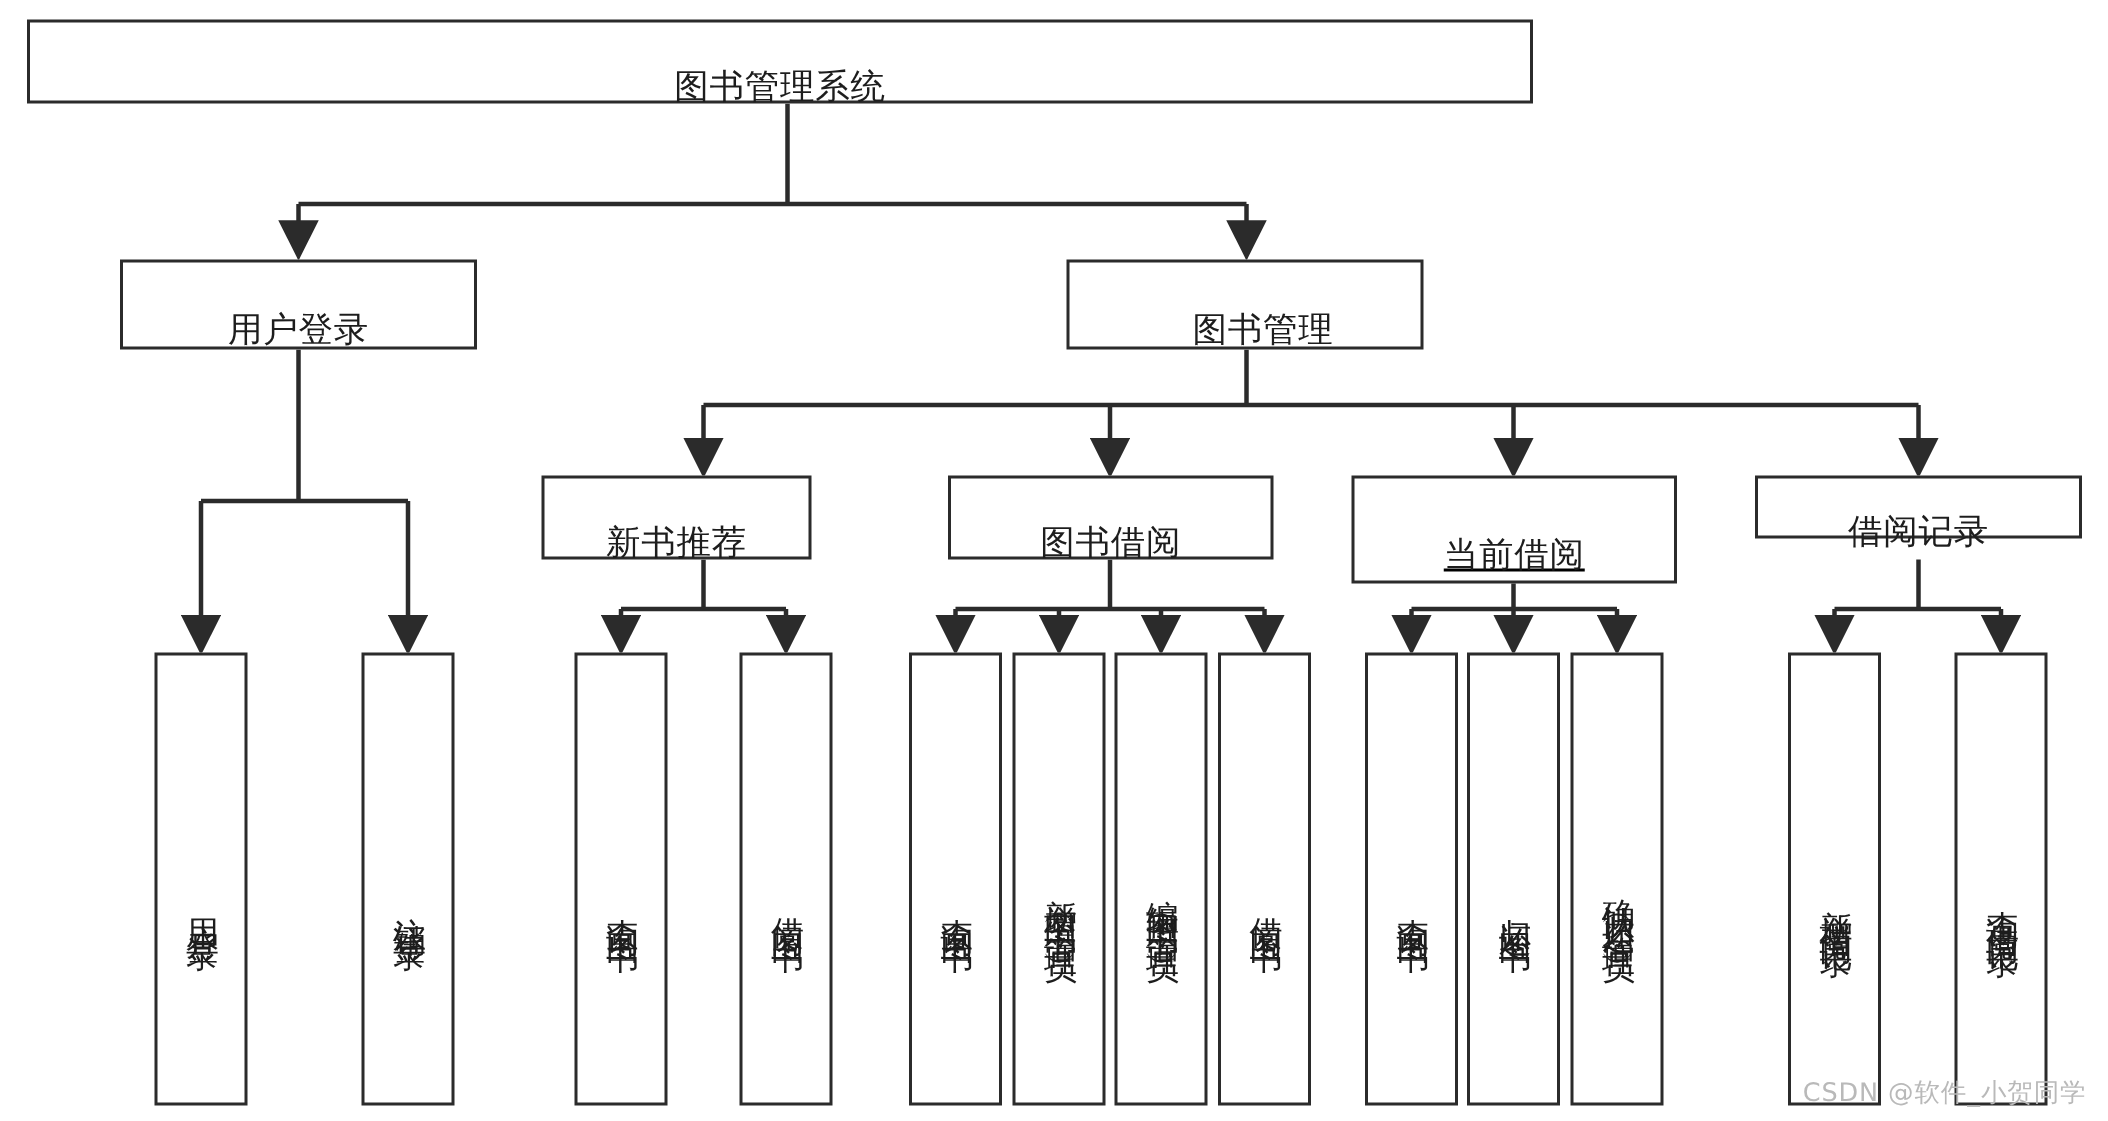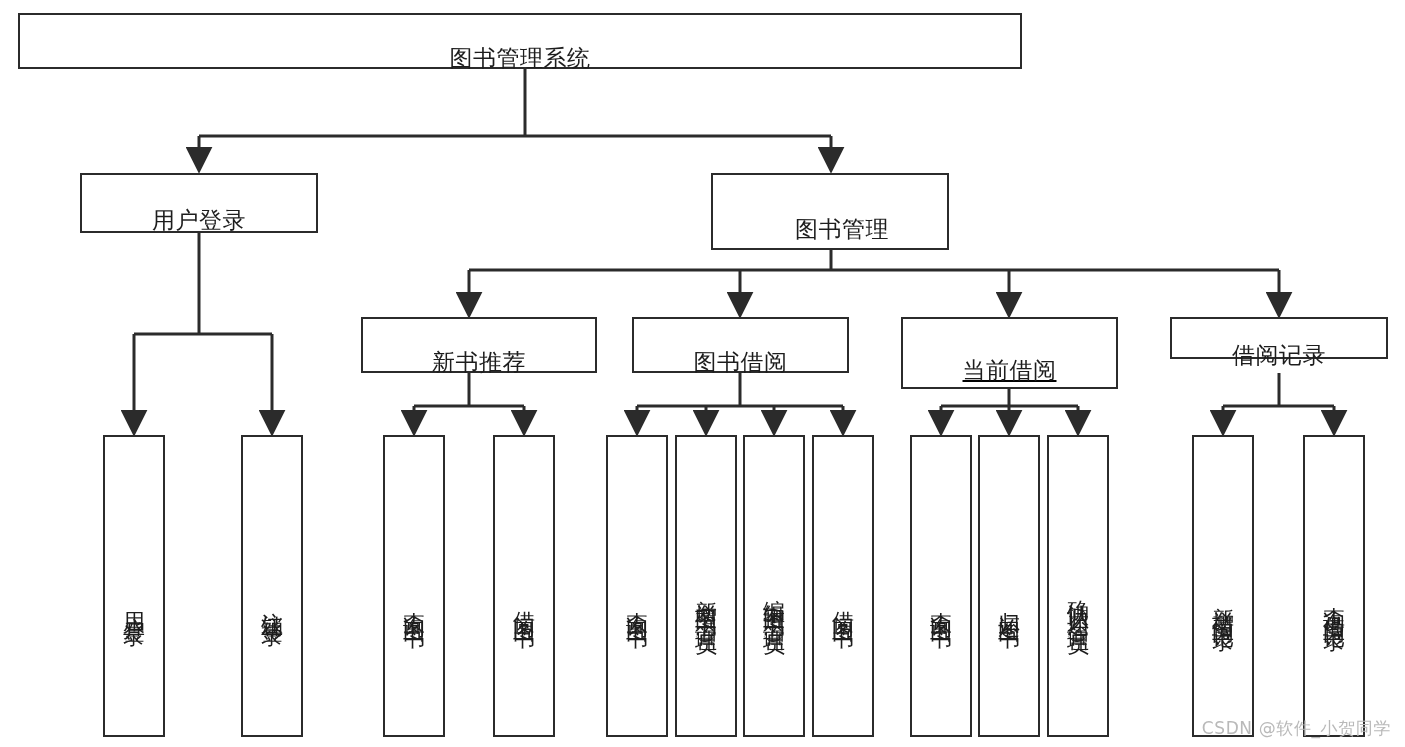--- a/index.html
+++ b/index.html
@@ -126,25 +126,25 @@
     </g>
   </svg>
 
   <div class="node" style="left:18px; top:13px; width:1004px; height:56px;">
     <span class="node-label">图书管理系统</span>
   </div>
 
   <div class="node" style="left:80px; top:173px; width:238px; height:60px;">
     <span class="node-label">用户登录</span>
   </div>
-  <div class="node" style="left:711px; top:173px; width:238px; height:77px;padding-left:24px;">
+  <div class="node" style="left:711px; top:173px; width:238px; height:60px;padding-left:24px;">
     <span class="node-label">图书管理</span>
   </div>
 
-  <div class="node" style="left:361px; top:317px; width:236px; height:56px;">
+  <div class="node" style="left:361px; top:317px; width:180px; height:56px;">
     <span class="node-label">新书推荐</span>
   </div>
   <div class="node" style="left:632px; top:317px; width:217px; height:56px;">
     <span class="node-label">图书借阅</span>
   </div>
   <div class="node" style="left:901px; top:317px; width:217px; height:72px;text-decoration:underline;">
     <span class="node-label">当前借阅</span>
   </div>
   <div class="node" style="left:1170px; top:317px; width:218px; height:42px;align-items:center;">
     <span class="node-label">借阅记录</span>

